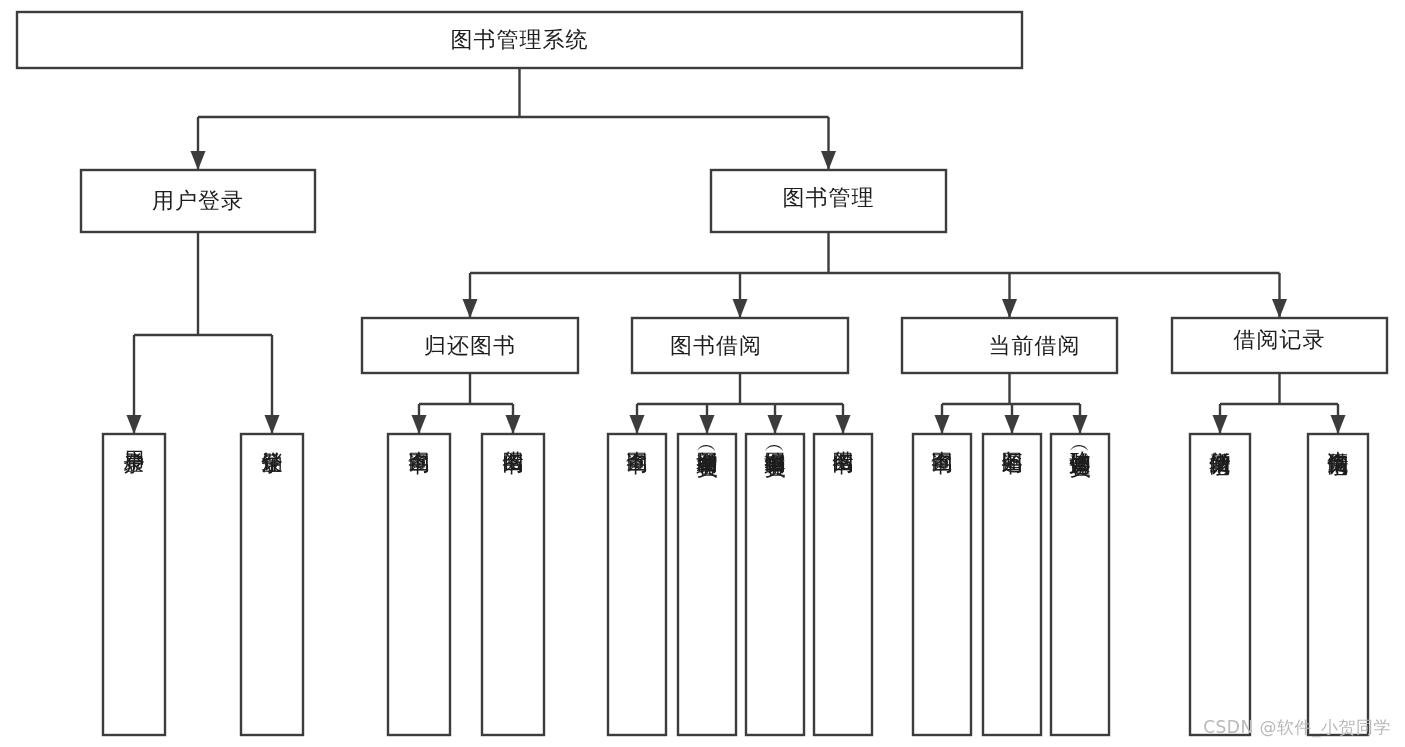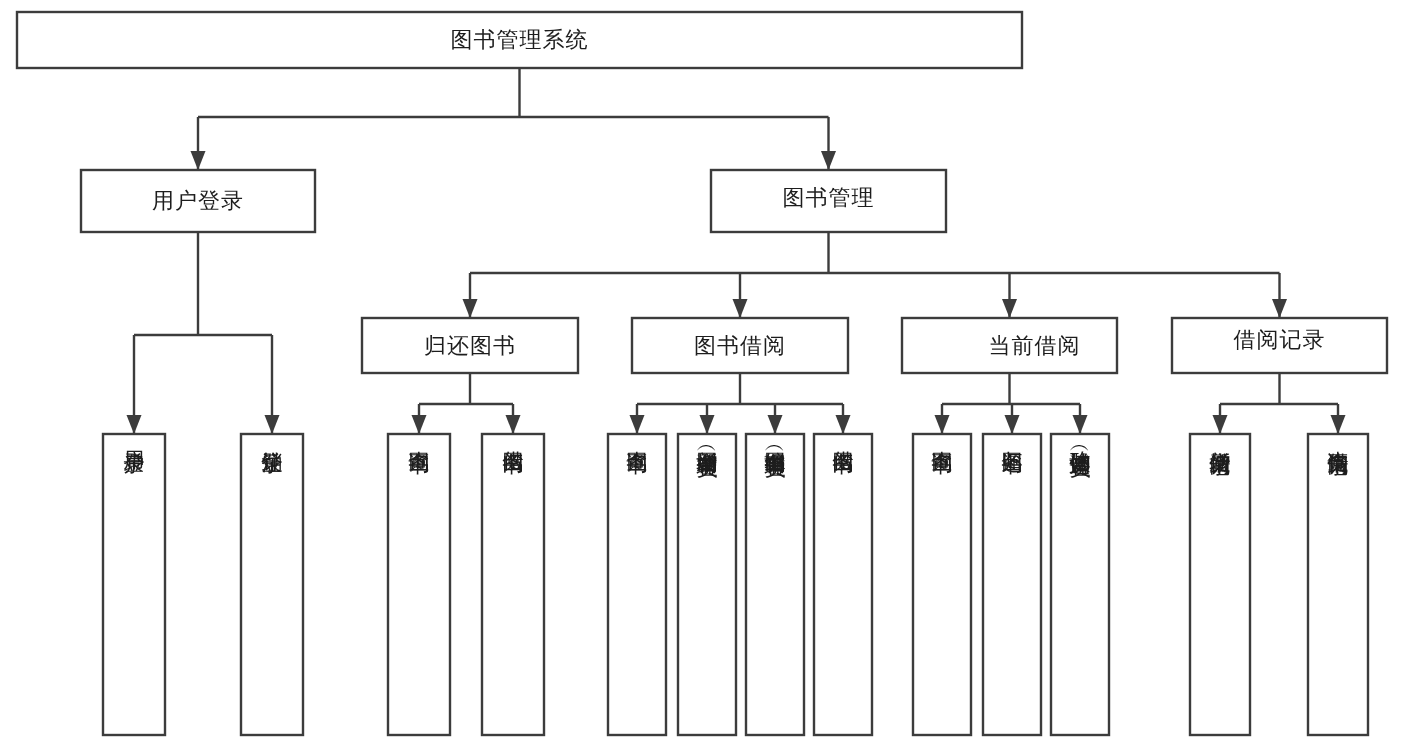--- a/index.html
+++ b/index.html
@@ -174,21 +174,21 @@
       </div>
       <div class="horiz-text-wrap" style="left: 81px; top: 170px; width: 234px; height: 62px;">
         <div class="horiz-text">用户登录</div>
       </div>
       <div class="horiz-text-wrap" style="left: 711px; top: 170px; width: 235px; height: 56px;">
         <div class="horiz-text">图书管理</div>
       </div>
       <div class="horiz-text-wrap" style="left: 362px; top: 318px; width: 216px; height: 55px;">
         <div class="horiz-text">归还图书</div>
       </div>
-      <div class="horiz-text-wrap" style="left: 632px; top: 318px; width: 216px; height: 55px;">
+      <div class="horiz-text-wrap" style="left: 608px; top: 318px; width: 216px; height: 55px;">
         <div class="horiz-text">图书借阅</div>
       </div>
       <div class="horiz-text-wrap" style="left: 902px; top: 318px; width: 215px; height: 55px; margin-left: 25px;">
         <div class="horiz-text">当前借阅</div>
       </div>
       <div class="horiz-text-wrap" style="left: 1172px; top: 318px; width: 215px; height: 44px;">
         <div class="horiz-text">借阅记录</div>
       </div>
       <div class="vertical-text-wrap" style="left: 103px; top: 434px; width: 62px; height: 301px; align-items: flex-start;">
         <div class="vertical-text" style="max-height: 293px;">用户登录</div>
@@ -224,14 +224,15 @@
         <div class="vertical-text" style="max-height: 293px;">确认归还（管理员）</div>
       </div>
       <div class="vertical-text-wrap" style="left: 1190px; top: 434px; width: 60px; height: 301px; align-items: flex-start;">
         <div class="vertical-text" style="max-height: 293px;">新增借阅记录</div>
       </div>
       <div class="vertical-text-wrap" style="left: 1308px; top: 434px; width: 60px; height: 301px; align-items: flex-start;">
         <div class="vertical-text" style="max-height: 293px;">查询借阅记录</div>
       </div>
     </div>
 
+  <div class="watermark">CSDN @软件_小贺同学</div>
 
 </div>
 
 </body></html>

